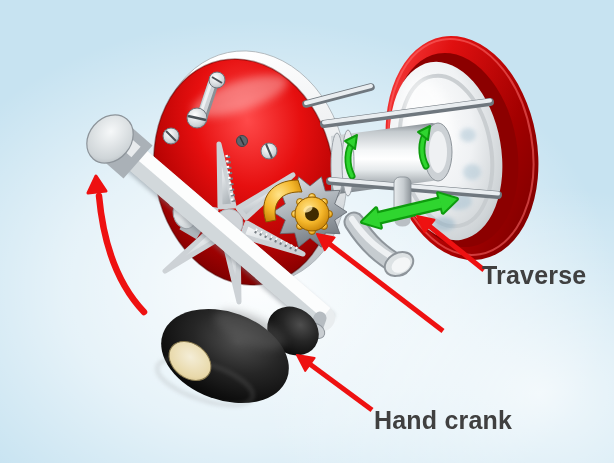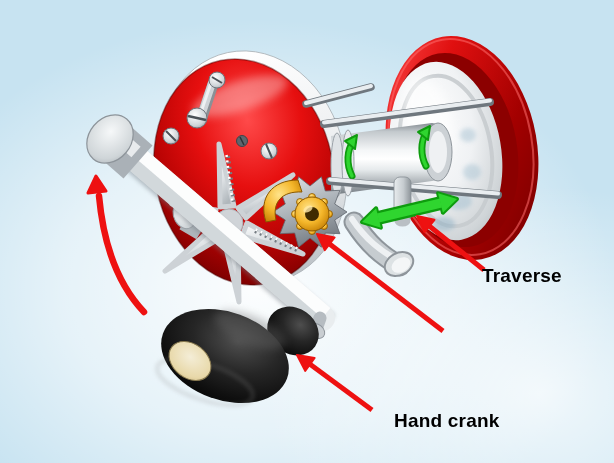--- a/index.html
+++ b/index.html
@@ -2,26 +2,26 @@
 <html><head>
 <meta charset="utf-8">
 <style>
   html,body{margin:0;padding:0;background:#ffffff;}
   .stage{
     position:relative;width:614px;height:463px;overflow:hidden;
     font-family:"Liberation Sans",sans-serif;background:#c7e3f1;
   }
   .stage svg{position:absolute;left:0;top:0;display:block;}
   .callout{
-    position:absolute;font-weight:bold;font-size:19px;line-height:23px;
-    color:#000000;white-space:nowrap;letter-spacing:0.2px;
+    position:absolute;font-weight:bold;font-size:25px;line-height:23px;
+    color:#404040;white-space:nowrap;letter-spacing:0.2px;
   }
   #callout-traverse{left:482px;top:264px;}
   #callout-gearing{left:438px;top:330px;}
-  #callout-handcrank{left:394px;top:409px;}
+  #callout-handcrank{left:374px;top:409px;}
 </style>
 </head>
 <body>
 
 <div class="stage">
 <svg width="614" height="463" viewBox="0 0 614 463">
   <defs>
     <radialGradient id="glowC" cx="42%" cy="62%" r="58%">
       <stop offset="0%" stop-color="#ffffff" stop-opacity="0.95"></stop>
       <stop offset="55%" stop-color="#ffffff" stop-opacity="0.55"></stop>

